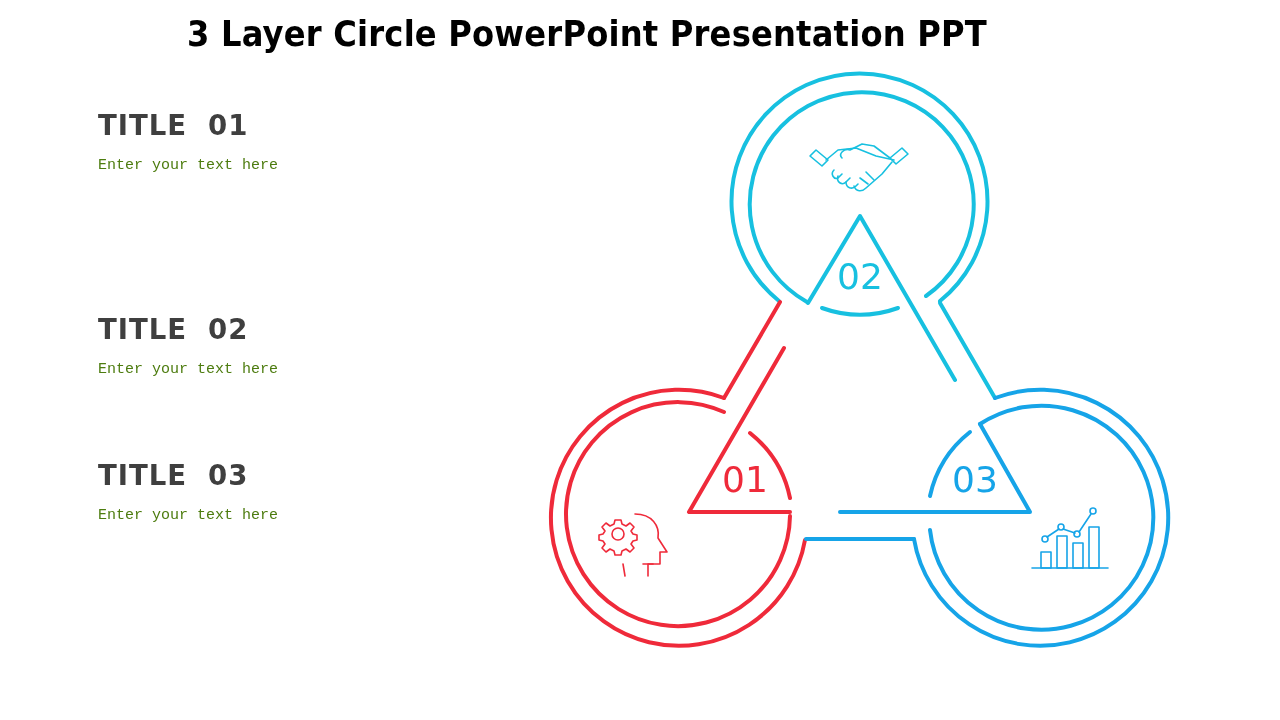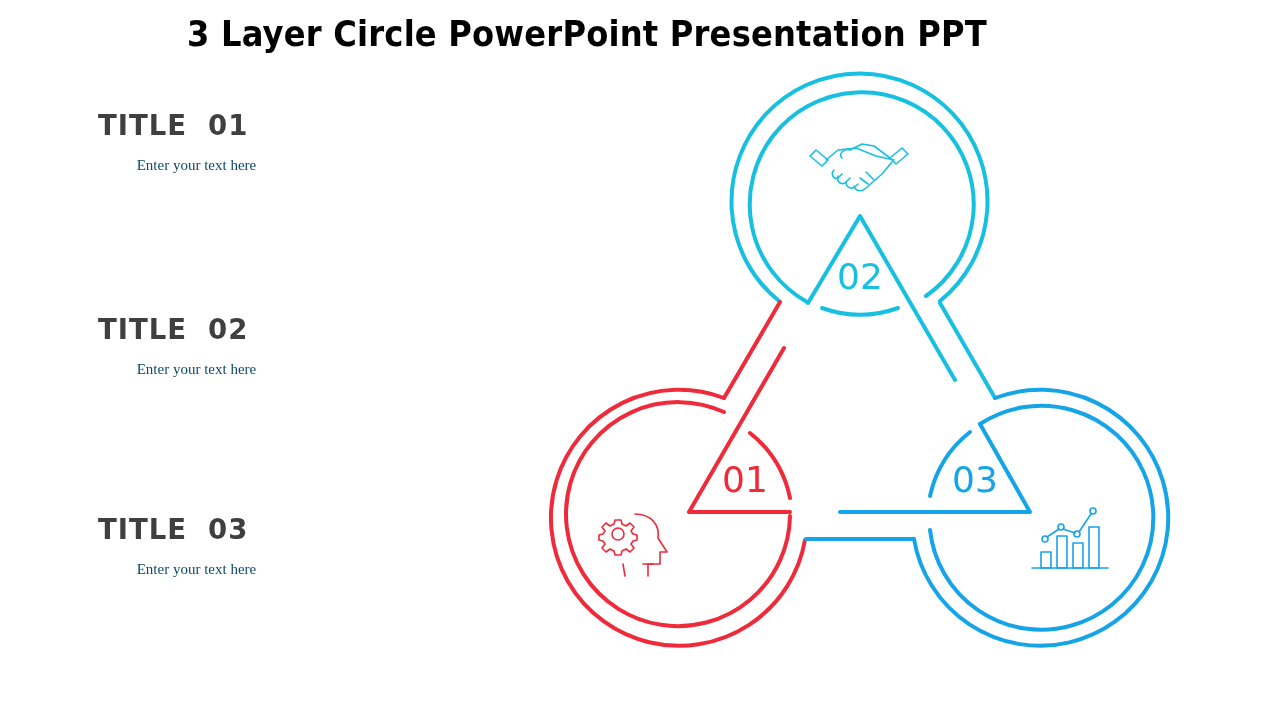--- a/index.html
+++ b/index.html
@@ -1,37 +1,37 @@
 <!DOCTYPE html>
 <html><head>
 <meta charset="utf-8">
 <style>
   html, body { margin: 0; padding: 0; }
   body { width: 1280px; height: 720px; background: #ffffff; position: relative; overflow: hidden; font-family: "DejaVu Sans", "Liberation Sans", sans-serif; }
   .page-title { position: absolute; left: 187px; top: 14px; font-size: 35px; font-weight: bold; color: #000000; letter-spacing: 0.2px; white-space: nowrap; font-family: "DejaVu Sans", sans-serif; transform: scaleX(0.92); transform-origin: left top; }
-  .item { position: absolute; left: 98px; text-align: right; }
+  .item { position: absolute; left: 98px; }
   .item-title { font-size: 29px; font-weight: bold; color: #3f3f3f; letter-spacing: 1px; white-space: pre; font-family: "DejaVu Sans", sans-serif; transform: scaleX(0.95); transform-origin: left top; }
-  .item-text { margin-top: 15px; font-size: 15px; color: #0c4a6e; font-family: Liberation Serif, serif; }
+  .item-text { margin-top: 15px; font-size: 15px; color: #4d7c0f; font-family: Liberation Mono, monospace; }
   svg.diagram { position: absolute; left: 0; top: 0; }
   .num { font-family: "DejaVu Sans", sans-serif; font-size: 36px; }
 </style>
 </head>
 <body>
 
 <div class="page-title">3 Layer Circle PowerPoint Presentation PPT</div>
 
 <div class="item" style="top:108px;">
   <div class="item-title">TITLE  01</div>
   <div class="item-text">Enter your text here</div>
 </div>
 <div class="item" style="top:312px;">
   <div class="item-title">TITLE  02</div>
   <div class="item-text">Enter your text here</div>
 </div>
-<div class="item" style="top:512px;">
+<div class="item" style="top:458px;">
   <div class="item-title">TITLE  03</div>
   <div class="item-text">Enter your text here</div>
 </div>
 
 <svg class="diagram" width="1280" height="720" viewBox="0 0 1280 720" fill="none" stroke-linecap="round" stroke-linejoin="round">
 
   <g stroke="#17c0e0" stroke-width="4">
 
     <path d="M 779 301 A 128 128 0 1 1 940 301"></path>
 

